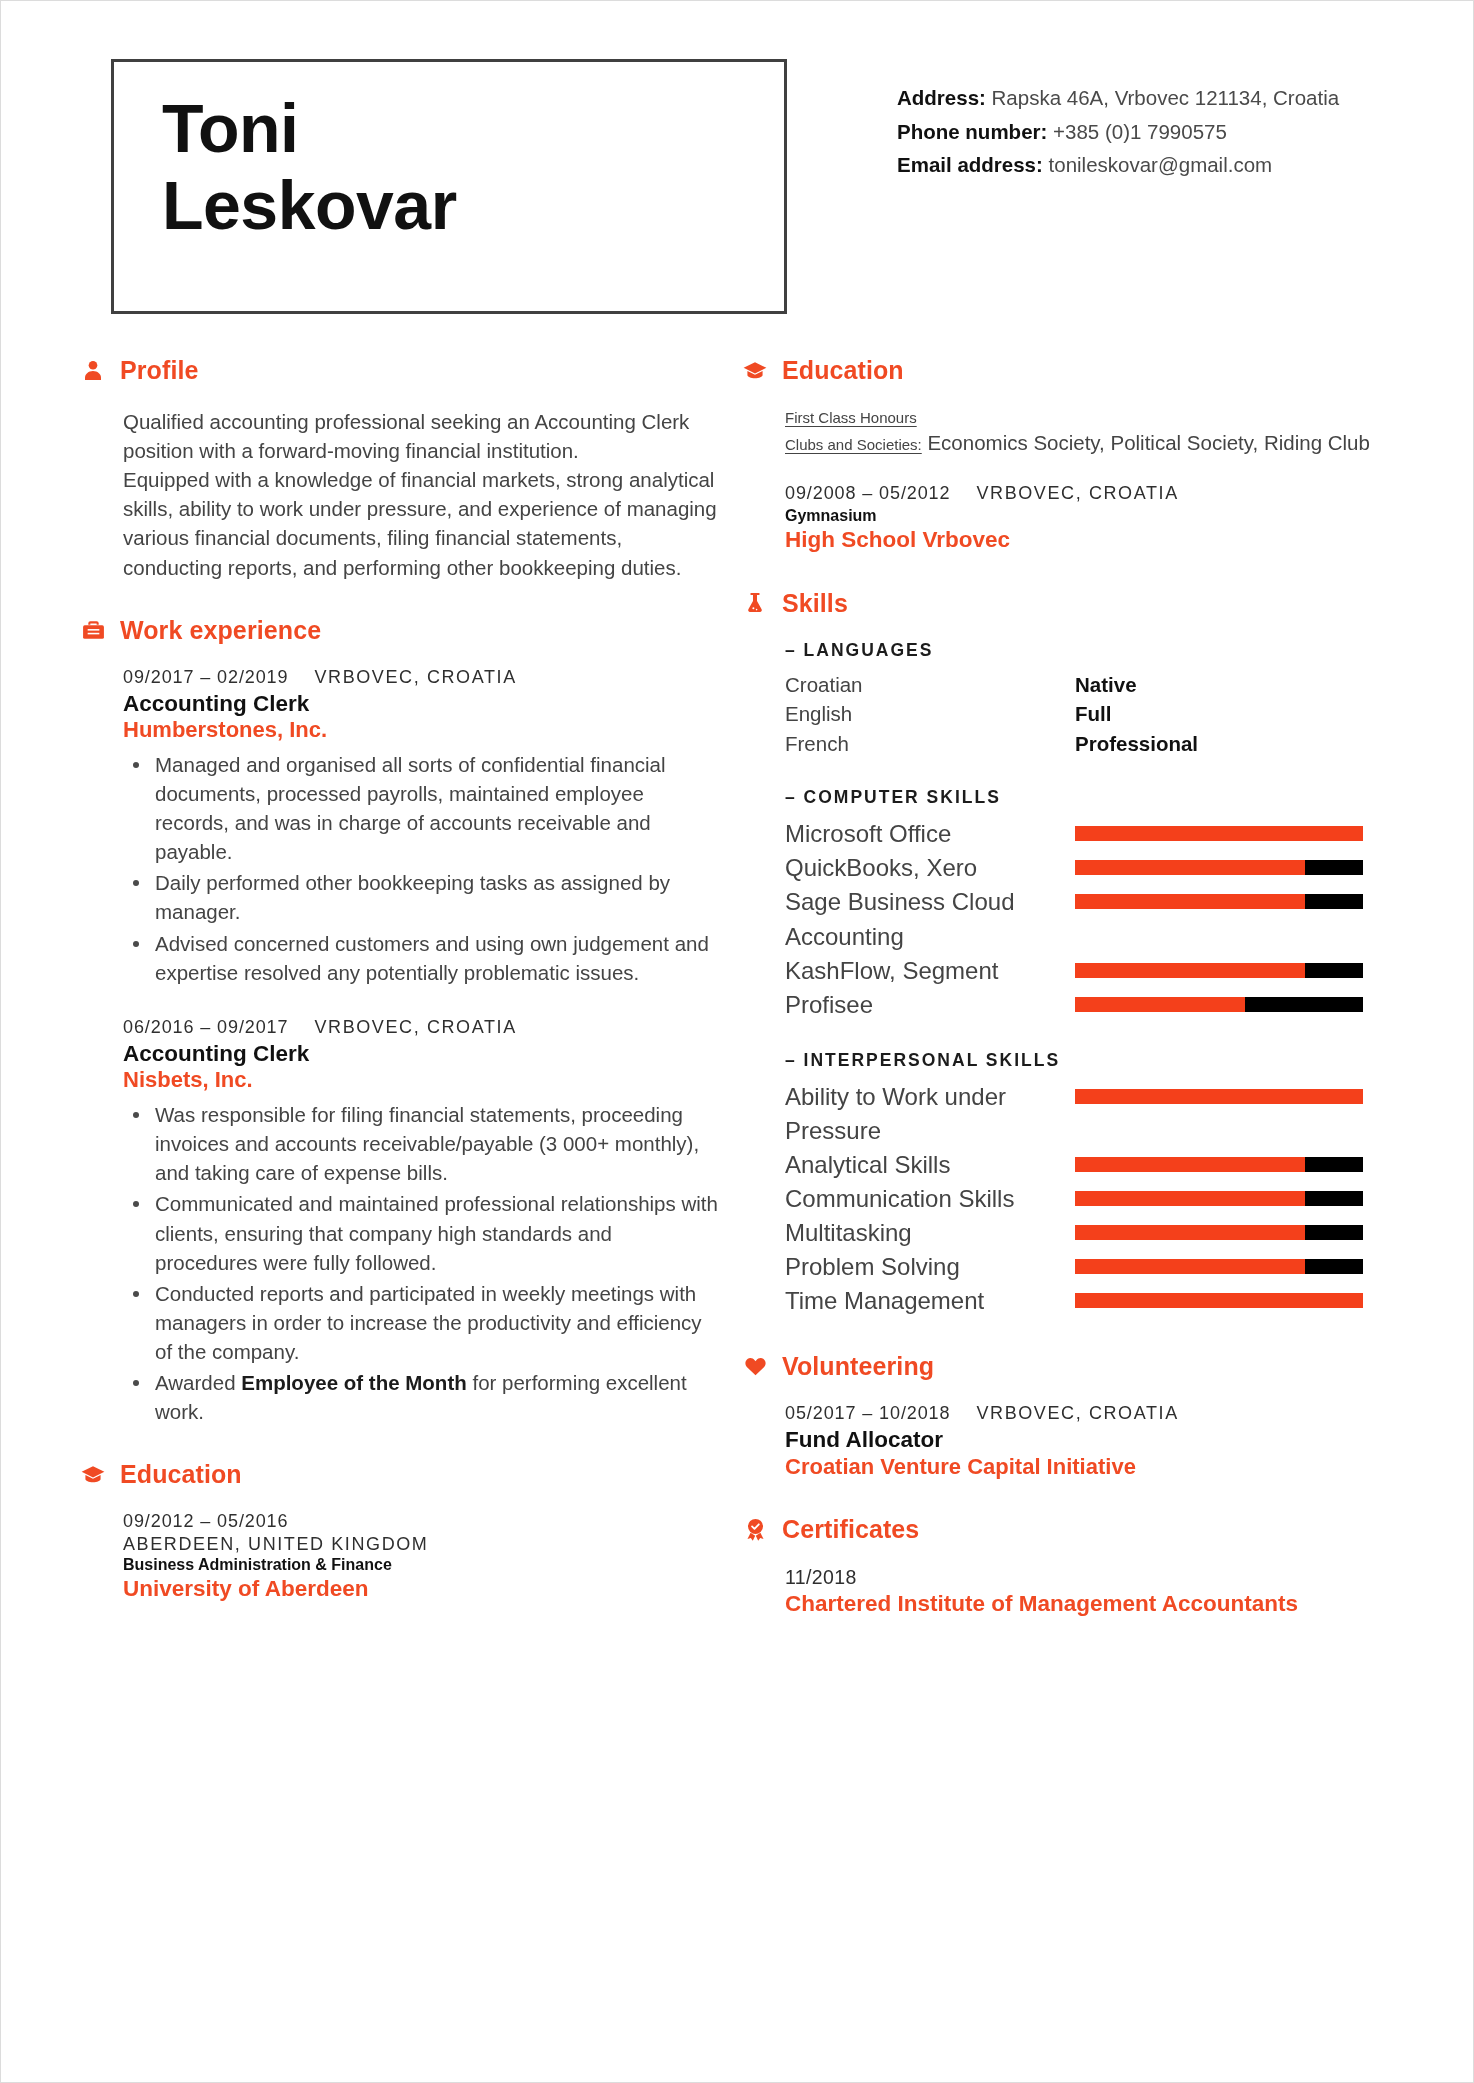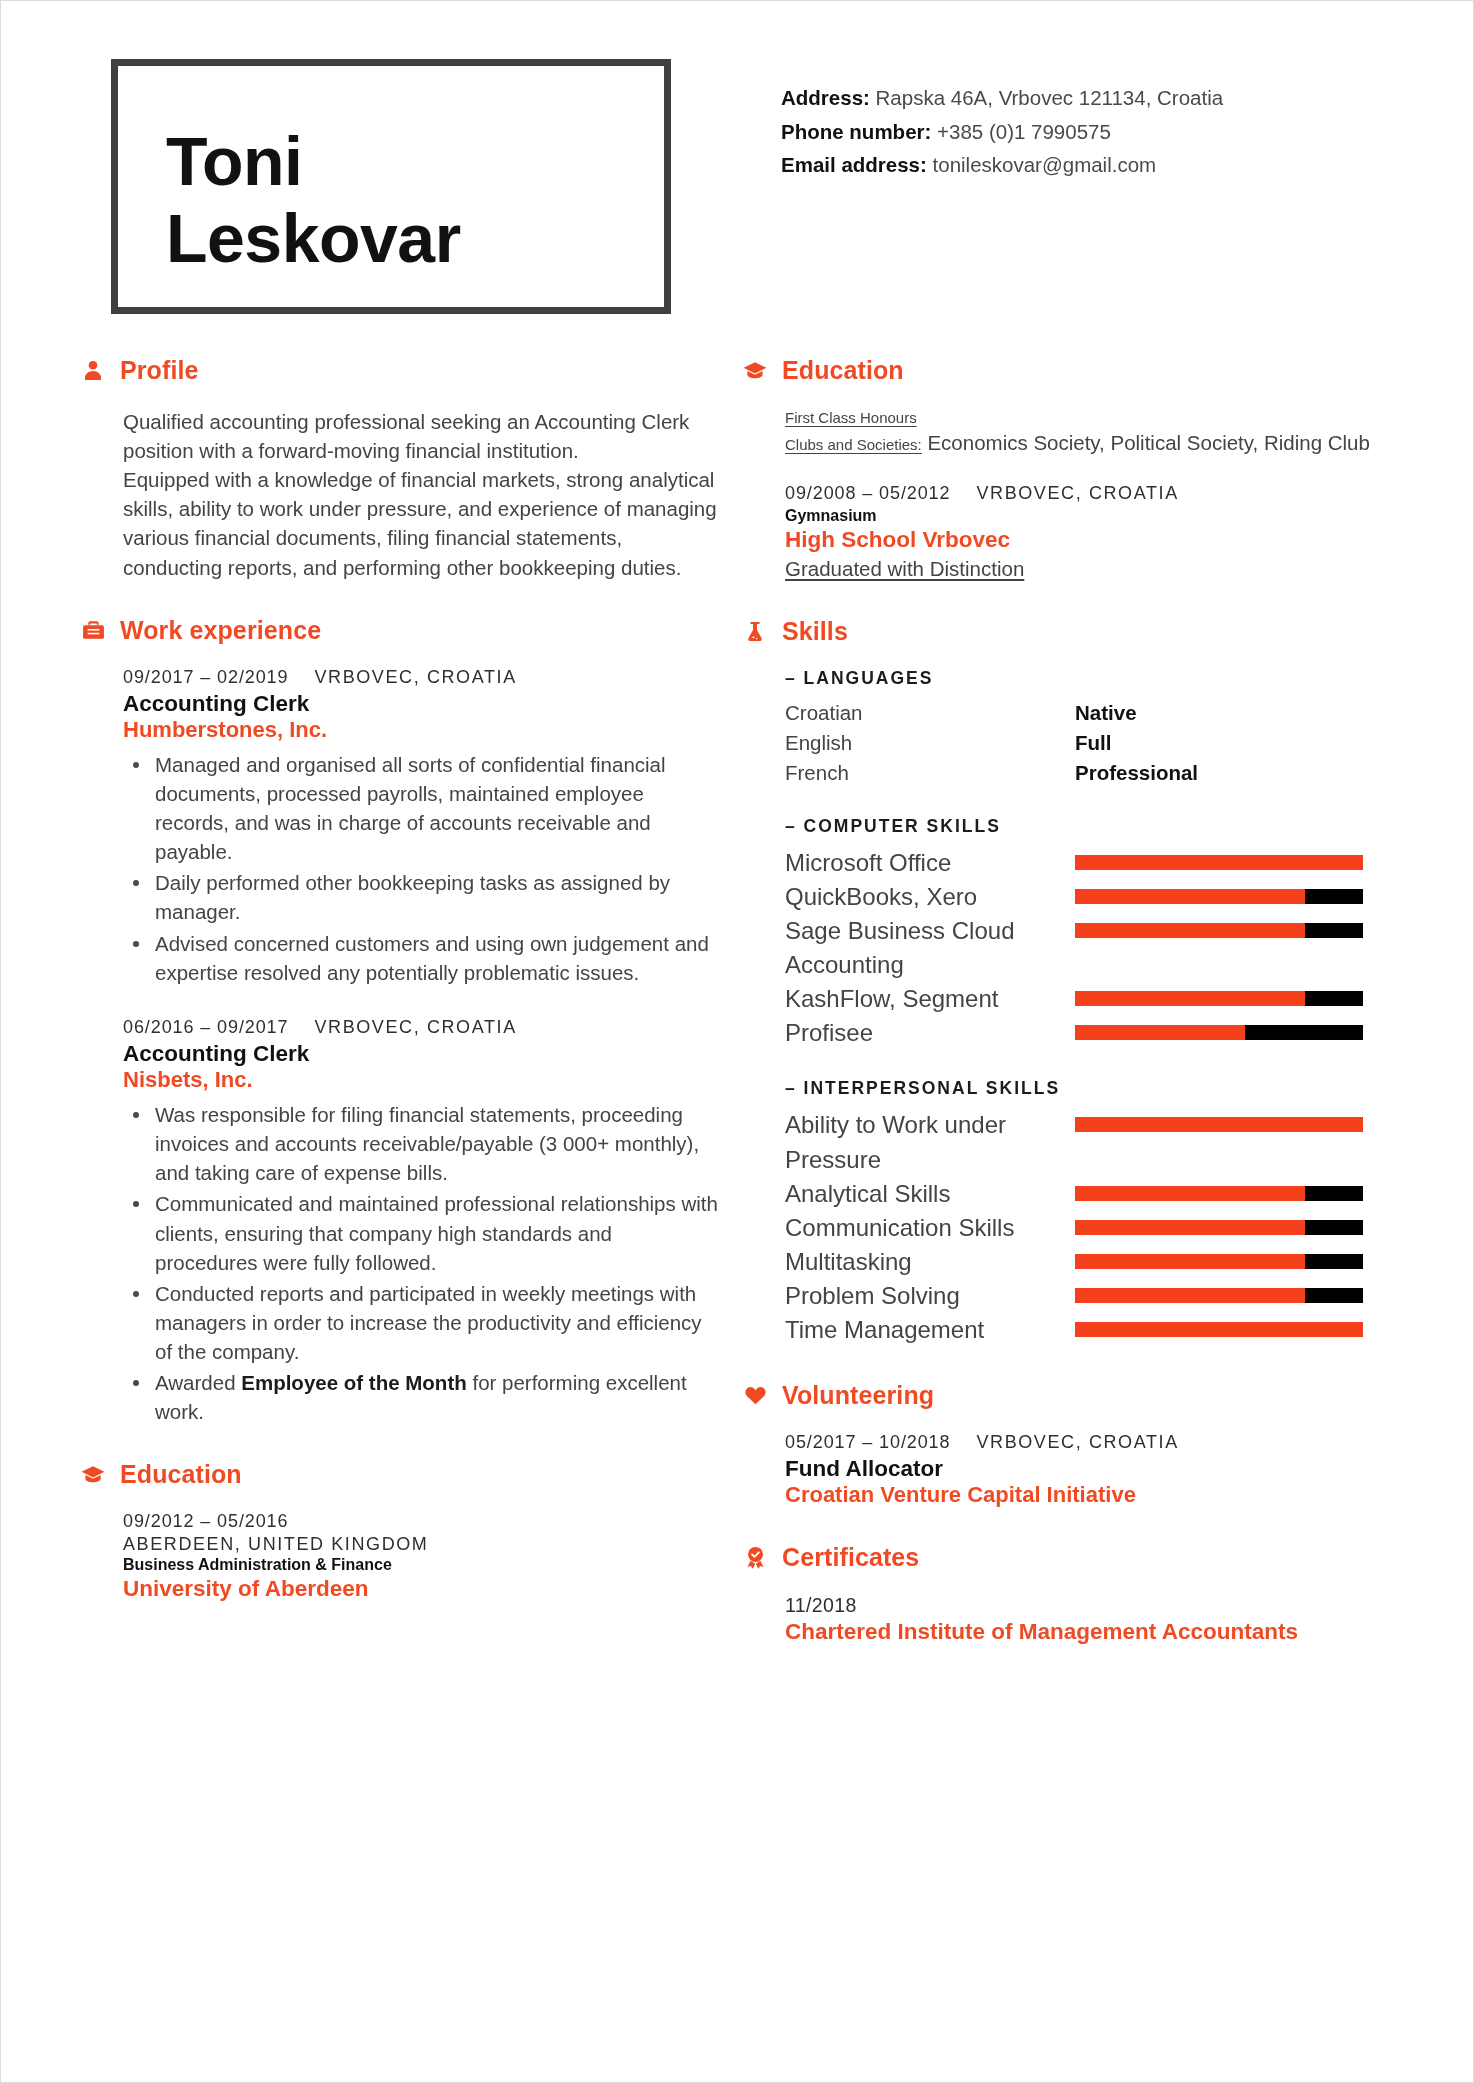--- a/index.html
+++ b/index.html
@@ -23,27 +23,27 @@
   }
 
   
   .header {
     display: flex;
     align-items: flex-start;
     padding: 58px 60px 0 110px;
   }
 
   .name-box {
-    border: 7px solid #404040;
-    width: 560px;
+    border: 3px solid #404040;
+    width: 676px;
     min-height: 255px;
     padding: 28px 42px 30px 48px;
     display: flex;
     flex-direction: column;
-    justify-content: flex-end;
+    justify-content: flex-start;
   }
 
   .name-line {
     font-size: 68px;
     font-weight: bold;
     color: #111111;
     line-height: 1.13;
     letter-spacing: -0.5px;
   }
 
@@ -391,21 +391,20 @@
         <div class="sec-body">
           <div class="underlined">First Class Honours</div>
           <div class="para" style="margin-bottom:26px;"><span class="underlined">Clubs and Societies:</span><span> Economics Society, Political Society, Riding Club</span></div>
 
           <div class="meta-row">
             <span class="meta-date">09/2008 – 05/2012</span>
             <span class="meta-place">VRBOVEC, CROATIA</span>
           </div>
           <div class="edu-degree">Gymnasium</div>
           <div class="edu-school">High School Vrbovec</div>
-          <div class="edu-extra">Graduated with Distinction</div>
         </div>
       </div>
 
       <div class="section">
         <div class="sec-head">
           <span class="sec-icon">
             <svg width="24" height="24" viewBox="0 0 24 24" fill="#f04a23">
               <rect x="7.5" y="2" width="9" height="1.9" rx="0.5"></rect>
               <path d="M10 3.9h4v6.2l4.6 8.1c.7 1.2-.2 2.8-1.6 2.8H7c-1.4 0-2.3-1.6-1.6-2.8L10 10.1V3.9z"></path>
               <circle cx="10.4" cy="17.3" r="1" fill="#ffffff"></circle>

